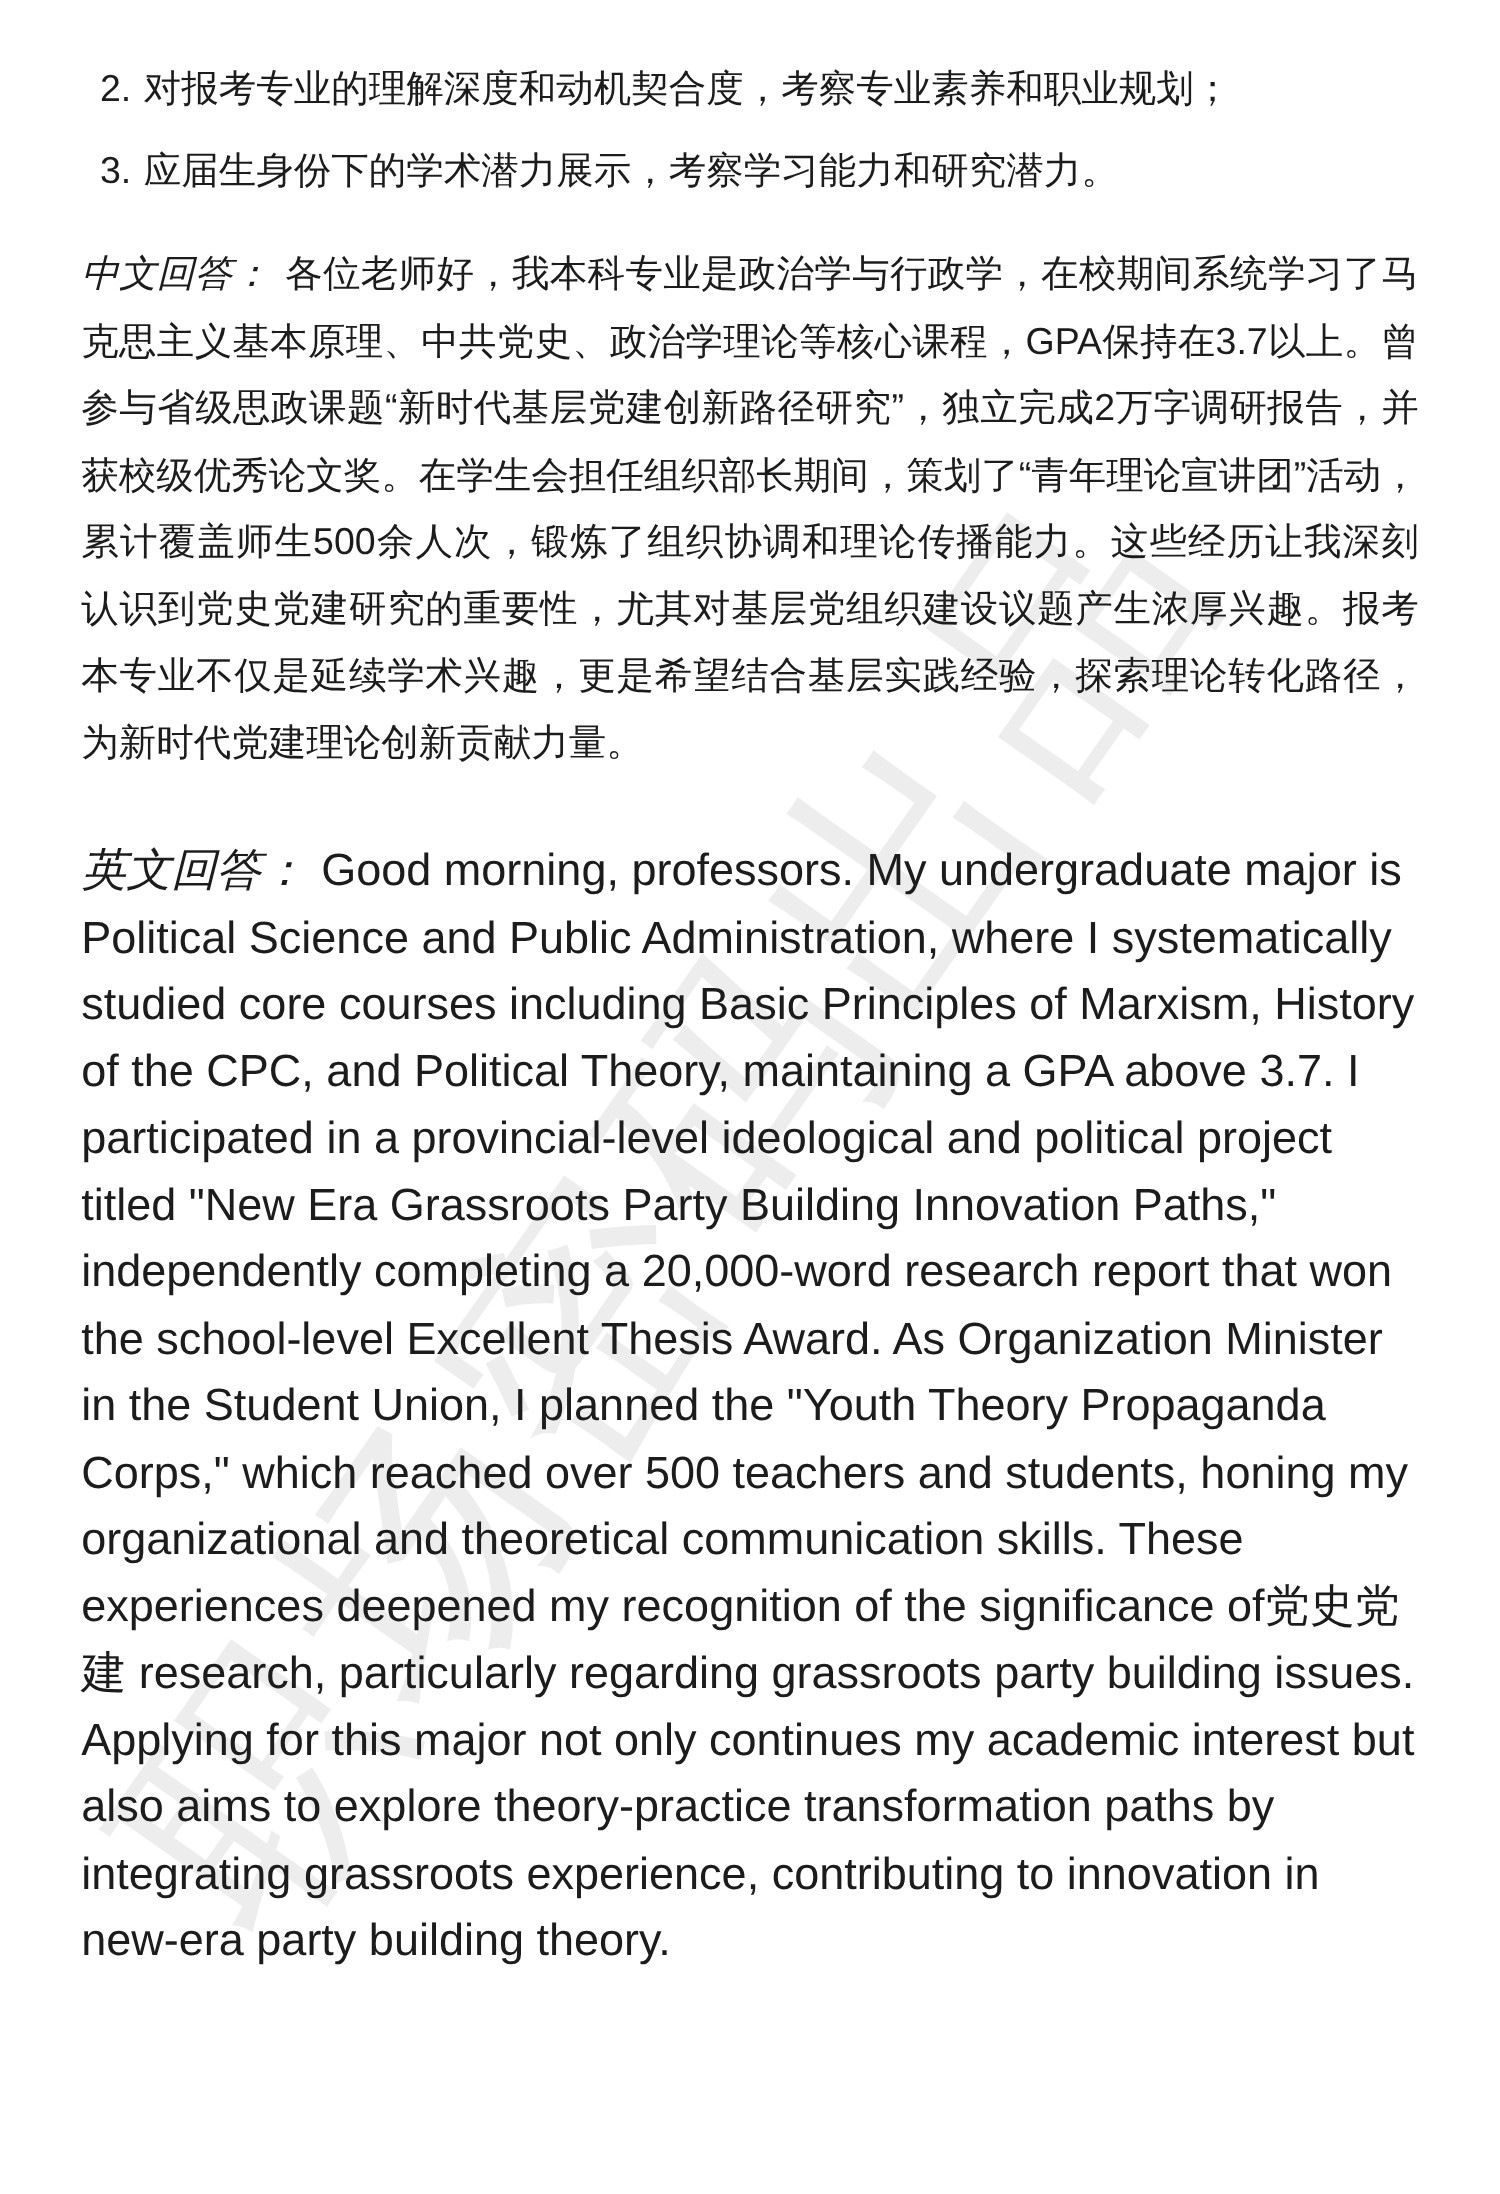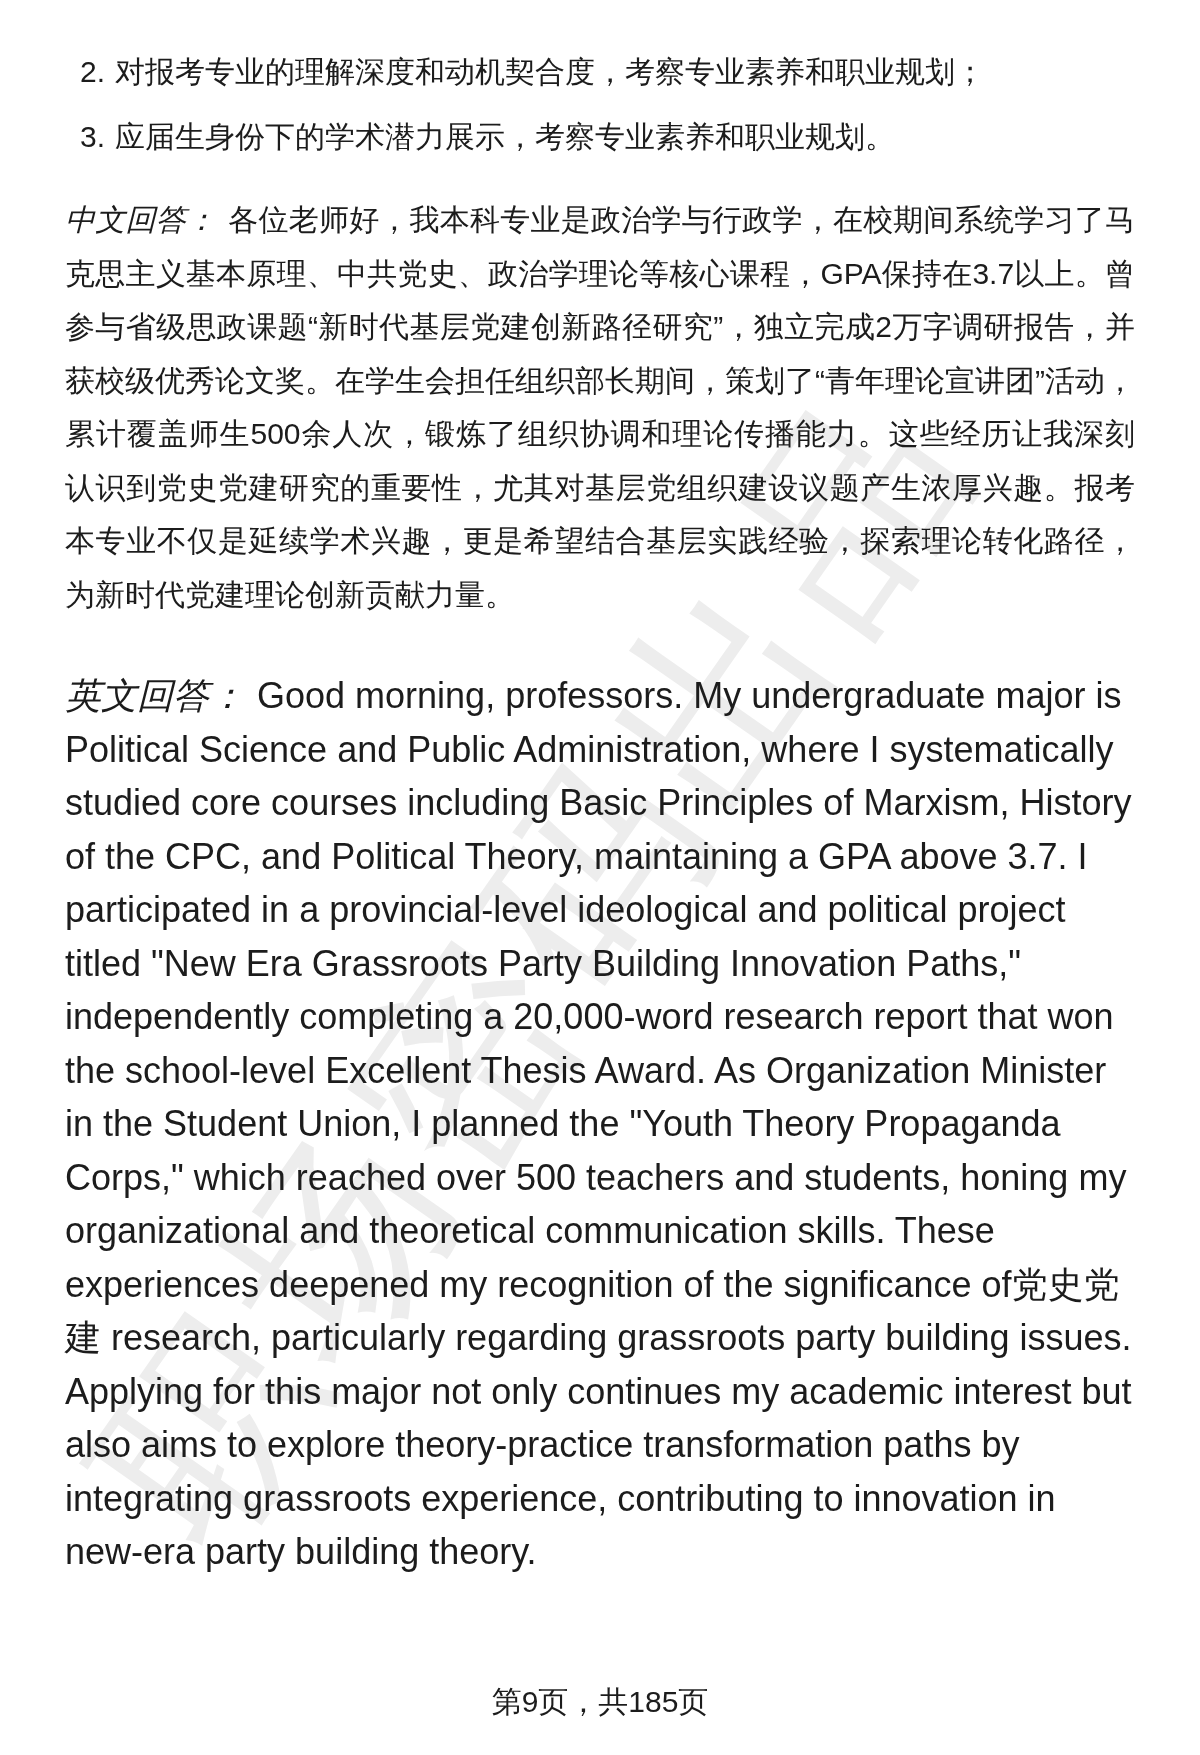--- a/index.html
+++ b/index.html
@@ -76,24 +76,23 @@
 
   <div class="content">
 
     <div class="list-item">
       <span class="num">2.</span>
       <span class="list-text">对报考专业的理解深度和动机契合度，考察专业素养和职业规划；</span>
     </div>
 
     <div class="list-item">
       <span class="num">3.</span>
-      <span class="list-text">应届生身份下的学术潜力展示，考察专业素养和职业规划。</span>
+      <span class="list-text">应届生身份下的学术潜力展示，考察学习能力和研究潜力。</span>
     </div>
 
     <p class="para zh"><span class="label">中文回答：</span><span class="body">各位老师好，我本科专业是政治学与行政学，在校期间系统学习了马克思主义基本原理、中共党史、政治学理论等核心课程，GPA保持在3.7以上。曾参与省级思政课题“新时代基层党建创新路径研究”，独立完成2万字调研报告，并获校级优秀论文奖。在学生会担任组织部长期间，策划了“青年理论宣讲团”活动，累计覆盖师生500余人次，锻炼了组织协调和理论传播能力。这些经历让我深刻认识到党史党建研究的重要性，尤其对基层党组织建设议题产生浓厚兴趣。报考本专业不仅是延续学术兴趣，更是希望结合基层实践经验，探索理论转化路径，为新时代党建理论创新贡献力量。</span></p>
 
     <p class="para en"><span class="label">英文回答：</span><span class="body">Good morning, professors. My undergraduate major is Political Science and Public Administration, where I systematically studied core courses including Basic Principles of Marxism, History of the CPC, and Political Theory, maintaining a GPA above 3.7. I participated in a provincial-level ideological and political project titled "New Era Grassroots Party Building Innovation Paths," independently completing a 20,000-word research report that won the school-level Excellent Thesis Award. As Organization Minister in the Student Union, I planned the "Youth Theory Propaganda Corps," which reached over 500 teachers and students, honing my organizational and theoretical communication skills. These experiences deepened my recognition of the significance of党史党建 research, particularly regarding grassroots party building issues. Applying for this major not only continues my academic interest but also aims to explore theory-practice transformation paths by integrating grassroots experience, contributing to innovation in new-era party building theory.</span></p>
 
   </div>
 
-  <div class="footer">第9页，共185页</div>
 
 </div>
 
 </body></html>

